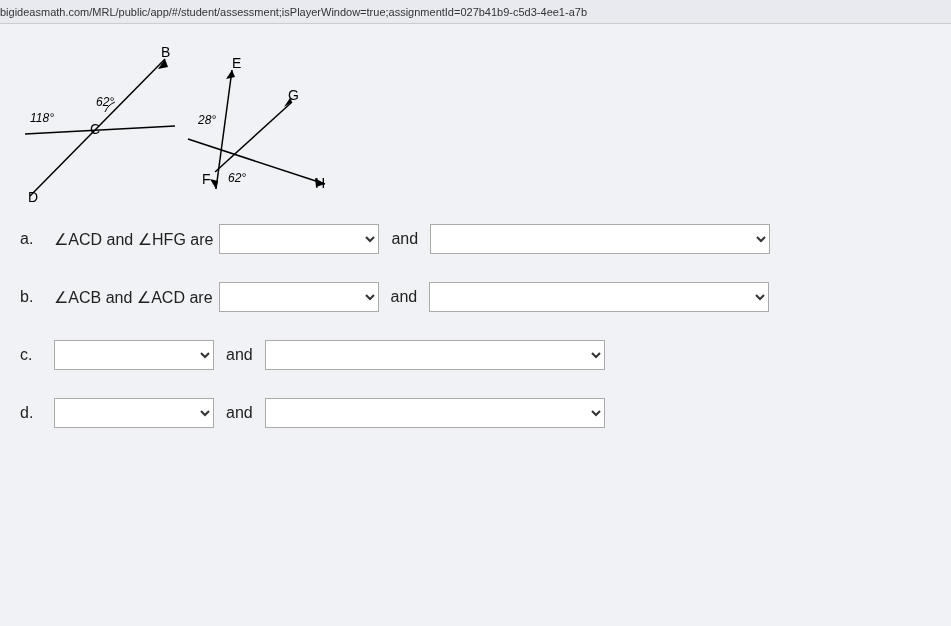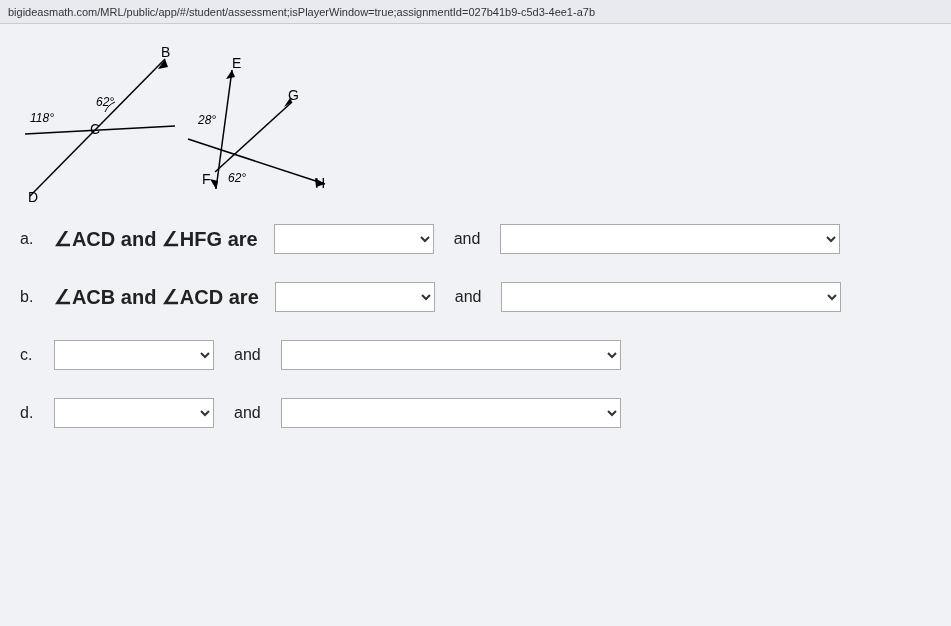--- a/index.html
+++ b/index.html
@@ -8,21 +8,21 @@
       background: #d6dde8;
       width: 951px;
       min-height: 626px;
       overflow: hidden;
     }
     .top-bar {
       background: #e8eaf0;
       height: 24px;
       display: flex;
       align-items: center;
-      padding: 0 8px;
+      padding: 0 0;
       font-size: 12px;
       color: #333;
       border-bottom: 1px solid #ccc;
     }
     .top-bar-url {
       font-size: 11px;
       color: #333;
     }
     .main-content {
       background: #f0f2f5;
@@ -50,38 +50,37 @@
       font-size: 16px;
       color: #222;
     }
     .question-label {
       font-size: 16px;
       font-weight: normal;
       min-width: 30px;
       margin-right: 4px;
     }
     .question-text {
-      font-size: 20px;
-      margin-right: 16px;
+      font-size: 16px;
+      margin-right: 6px;
       white-space: nowrap;
-      font-weight: bold;
     }
     select.dropdown {
       border: 1px solid #aaa;
       background: white;
       padding: 4px 20px 4px 6px;
       font-size: 14px;
       height: 30px;
       min-width: 160px;
       appearance: auto;
       cursor: pointer;
       color: #333;
     }
     .and-text {
-      margin: 0 20px;
+      margin: 0 12px;
       font-size: 16px;
       color: #222;
     }
     select.dropdown-wide {
       border: 1px solid #aaa;
       background: white;
       padding: 4px 20px 4px 6px;
       font-size: 14px;
       height: 30px;
       min-width: 340px;

